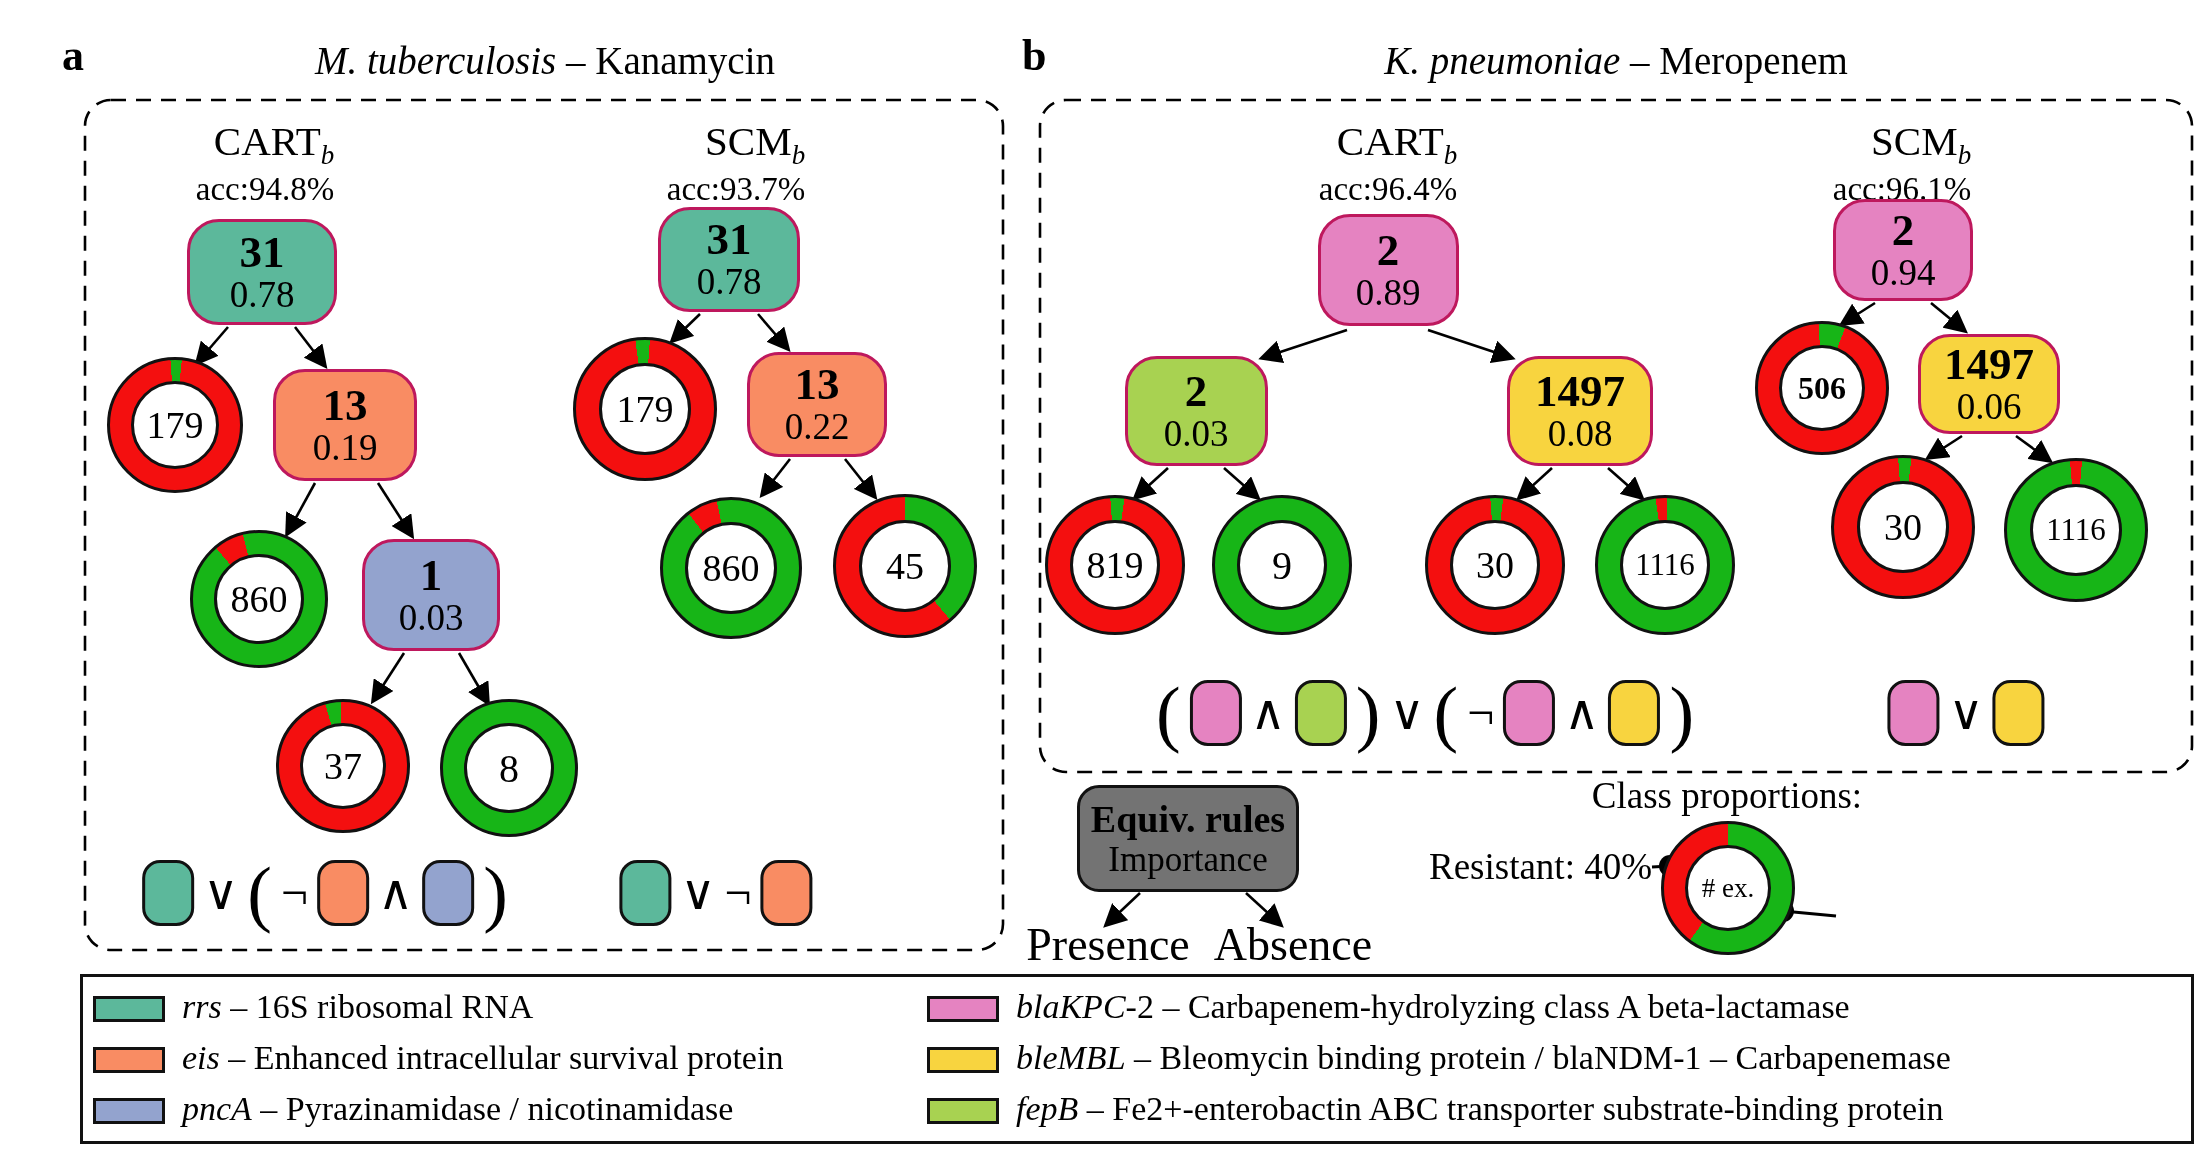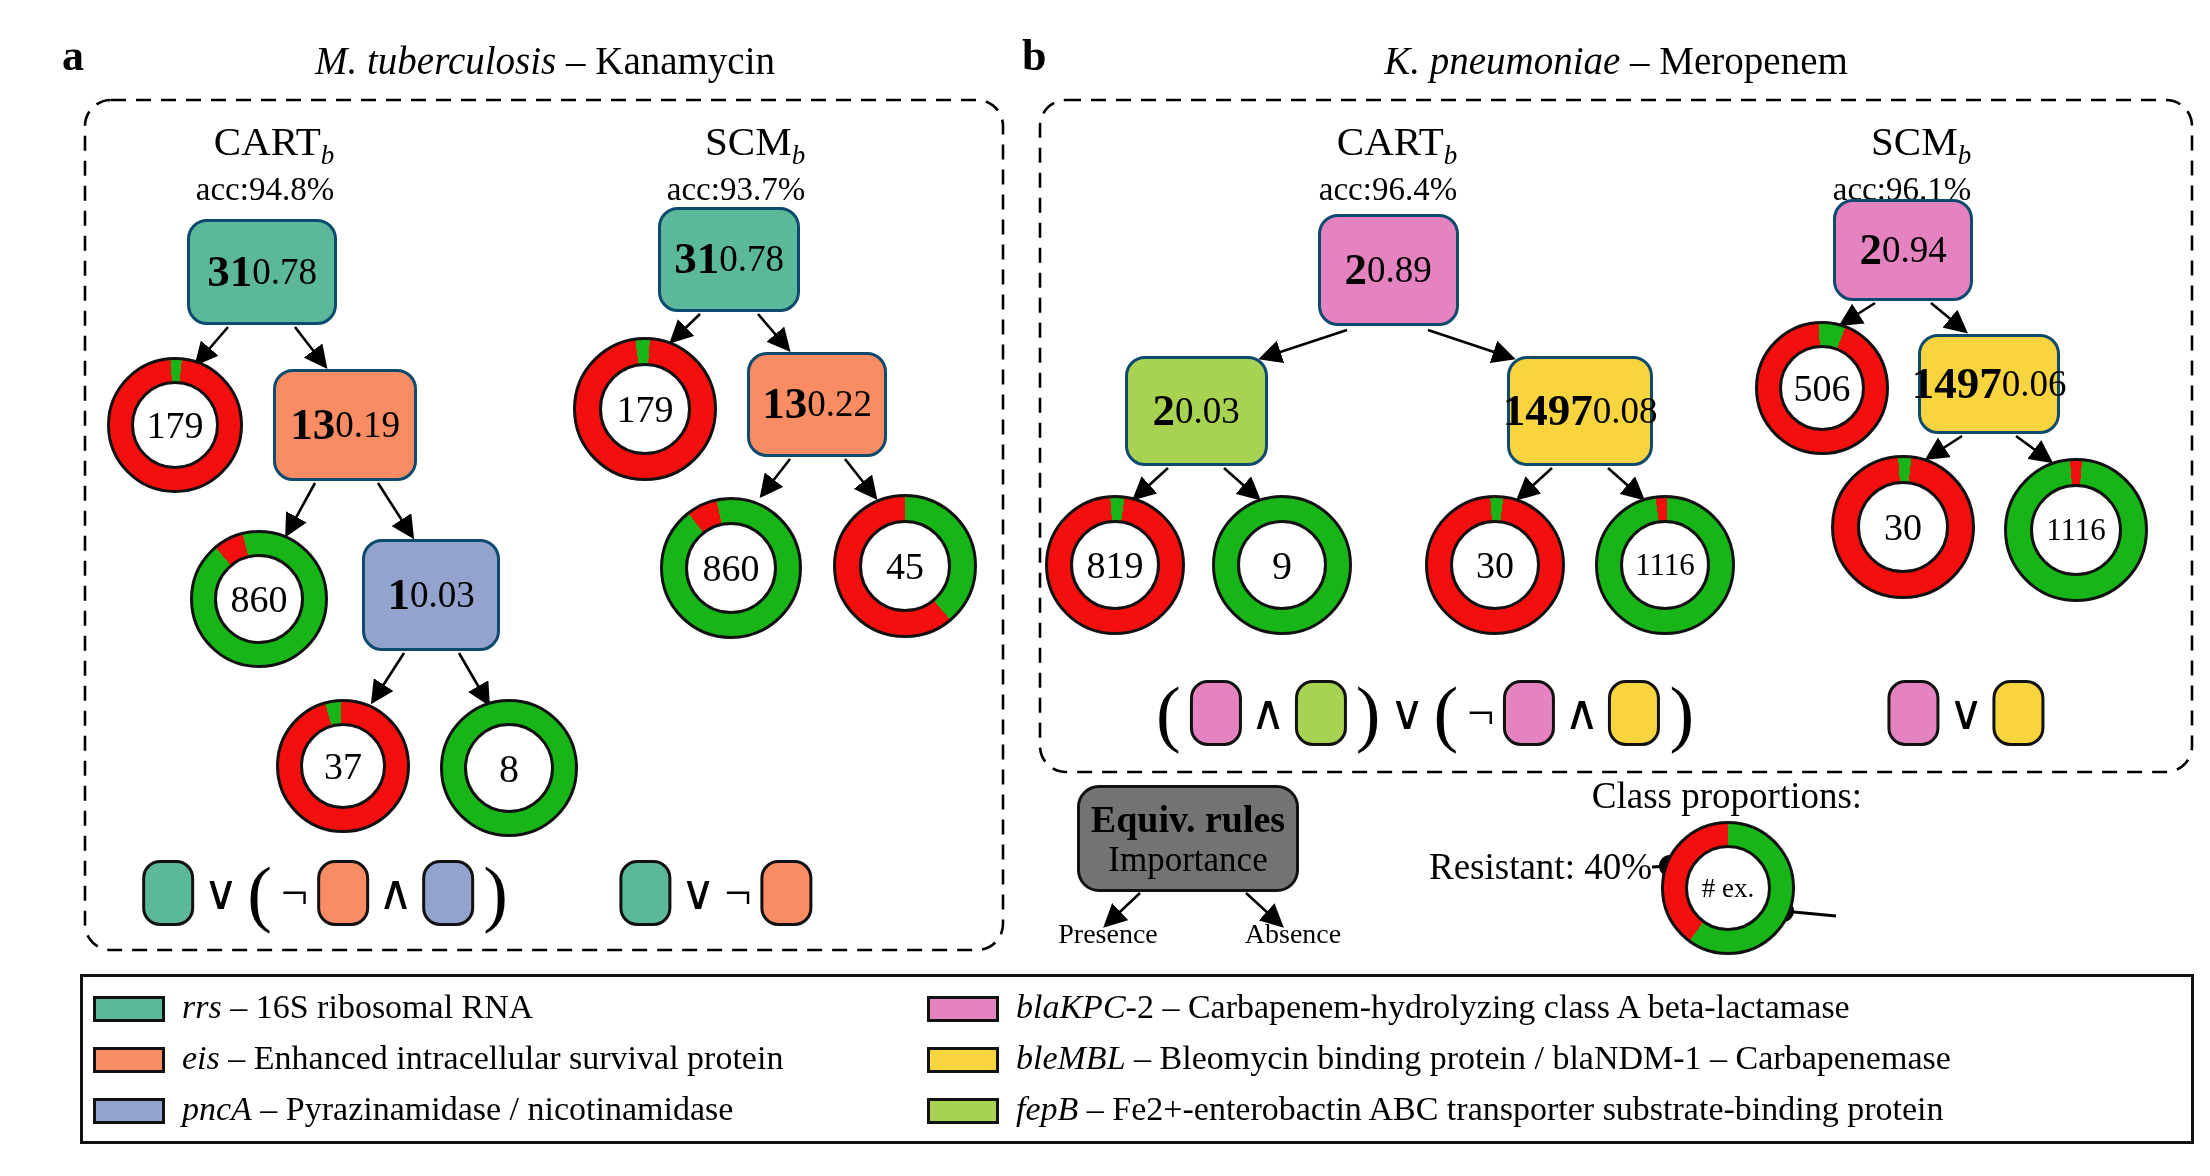--- a/index.html
+++ b/index.html
@@ -6,39 +6,39 @@
   .stage{position:relative;width:2210px;height:1176px;background:#fff;overflow:hidden;
          font-family:"Liberation Serif","DejaVu Serif",serif;color:#000}
   svg.overlay{position:absolute;left:0;top:0;z-index:1;pointer-events:none}
   .panel-label{position:absolute;font-weight:bold;font-size:44px;z-index:2}
   .panel-title{position:absolute;font-size:39px;white-space:nowrap;transform:translateX(-50%);z-index:2}
   .it{font-style:italic}
   .thead{position:absolute;transform:translateX(-50%);text-align:right;white-space:nowrap;z-index:2;line-height:1.15}
   .thead .nm{font-size:41px}
   .thead .nm sub{font-style:italic;font-size:27px}
   .thead .acc{font-size:33px}
-  .node{position:absolute;border:3px solid #0c4a6e;border-radius:20px;box-sizing:border-box;
-        display:flex;flex-direction:row;align-items:center;justify-content:center;
+  .node{position:absolute;border:3px solid #be185d;border-radius:32px;box-sizing:border-box;
+        display:flex;flex-direction:column;align-items:center;justify-content:center;
         line-height:1.05;z-index:2}
   .node .n{font-weight:bold;font-size:45px}
   .node .v{font-size:37px}
   .donut{position:absolute;border-radius:50%;border:3px solid #111;box-sizing:border-box;
          display:flex;align-items:center;justify-content:center;z-index:2}
   .donut .hole{background:#fff;border-radius:50%;border:3px solid #111;box-sizing:border-box;
          display:flex;align-items:center;justify-content:center;white-space:nowrap}
   .rule{position:absolute;transform:translate(-50%,-50%);display:flex;align-items:center;gap:9px;z-index:2}
   .rule .pill{width:52px;height:66px;border:3px solid #111;border-radius:18px;box-sizing:border-box}
   .rule .op{font-size:48px;line-height:1}
   .rule .paren{font-size:74px;line-height:0.85;font-weight:400}
   .equiv-box{position:absolute;left:1077px;top:785px;width:222px;height:107px;background:#737373;
              border:3px solid #111;border-radius:22px;box-sizing:border-box;display:flex;
              flex-direction:column;align-items:center;justify-content:center;line-height:1.12;z-index:2}
   .equiv-box .t1{font-weight:bold;font-size:38px}
   .equiv-box .t2{font-size:35px}
-  .annot{position:absolute;font-size:28px;white-space:nowrap;z-index:2}
+  .annot{position:absolute;font-size:46px;white-space:nowrap;z-index:2}
   .legend-box{position:absolute;left:80px;top:974px;width:2114px;height:170px;
               border:3px solid #111;box-sizing:border-box;z-index:2}
   .swatch{position:absolute;width:72px;height:26px;border:3px solid #111;box-sizing:border-box;z-index:3}
   .legend-text{position:absolute;font-size:34px;white-space:nowrap;z-index:3}
 </style>
 </head>
 <body>
 
 <div class="stage">
 
@@ -168,21 +168,21 @@
       <div class="donut" style="left: 1212px; top: 495px; width: 140px; height: 140px; background: rgb(23, 181, 23);">
         <div class="hole" style="width: 90px; height: 90px; font-size: 40px;">9</div>
       </div>
       <div class="donut" style="left: 1425px; top: 495px; width: 140px; height: 140px; background: conic-gradient(from -4deg, rgb(23, 181, 23) 0deg, rgb(23, 181, 23) 11deg, rgb(244, 15, 15) 11deg, rgb(244, 15, 15) 360deg);">
         <div class="hole" style="width: 90px; height: 90px; font-size: 38px;">30</div>
       </div>
       <div class="donut" style="left: 1595px; top: 495px; width: 140px; height: 140px; background: conic-gradient(from -8deg, rgb(244, 15, 15) 0deg, rgb(244, 15, 15) 10deg, rgb(23, 181, 23) 10deg, rgb(23, 181, 23) 360deg);">
         <div class="hole" style="width: 90px; height: 90px; font-size: 31px;">1116</div>
       </div>
       <div class="donut" style="left: 1755px; top: 321px; width: 134px; height: 134px; background: conic-gradient(from -3deg, rgb(23, 181, 23) 0deg, rgb(23, 181, 23) 24deg, rgb(244, 15, 15) 24deg, rgb(244, 15, 15) 360deg);">
-        <div class="hole" style="width: 86px; height: 86px; font-size: 38px;">506</div>
+        <div class="hole" style="width: 86px; height: 86px; font-size: 32px; font-weight: bold;">506</div>
       </div>
       <div class="donut" style="left: 1831px; top: 455px; width: 144px; height: 144px; background: conic-gradient(from -4deg, rgb(23, 181, 23) 0deg, rgb(23, 181, 23) 11deg, rgb(244, 15, 15) 11deg, rgb(244, 15, 15) 360deg);">
         <div class="hole" style="width: 92px; height: 92px; font-size: 38px;">30</div>
       </div>
       <div class="donut" style="left: 2004px; top: 458px; width: 144px; height: 144px; background: conic-gradient(from -5deg, rgb(244, 15, 15) 0deg, rgb(244, 15, 15) 10deg, rgb(23, 181, 23) 10deg, rgb(23, 181, 23) 360deg);">
         <div class="hole" style="width: 92px; height: 92px; font-size: 31px;">1116</div>
       </div>
       <div class="donut" style="left: 1661px; top: 821px; width: 134px; height: 134px; background: conic-gradient(rgb(23, 181, 23) 0deg, rgb(23, 181, 23) 216deg, rgb(244, 15, 15) 216deg, rgb(244, 15, 15) 360deg);">
         <div class="hole" style="width: 86px; height: 86px; font-size: 27px;"># ex.</div>
       </div>

